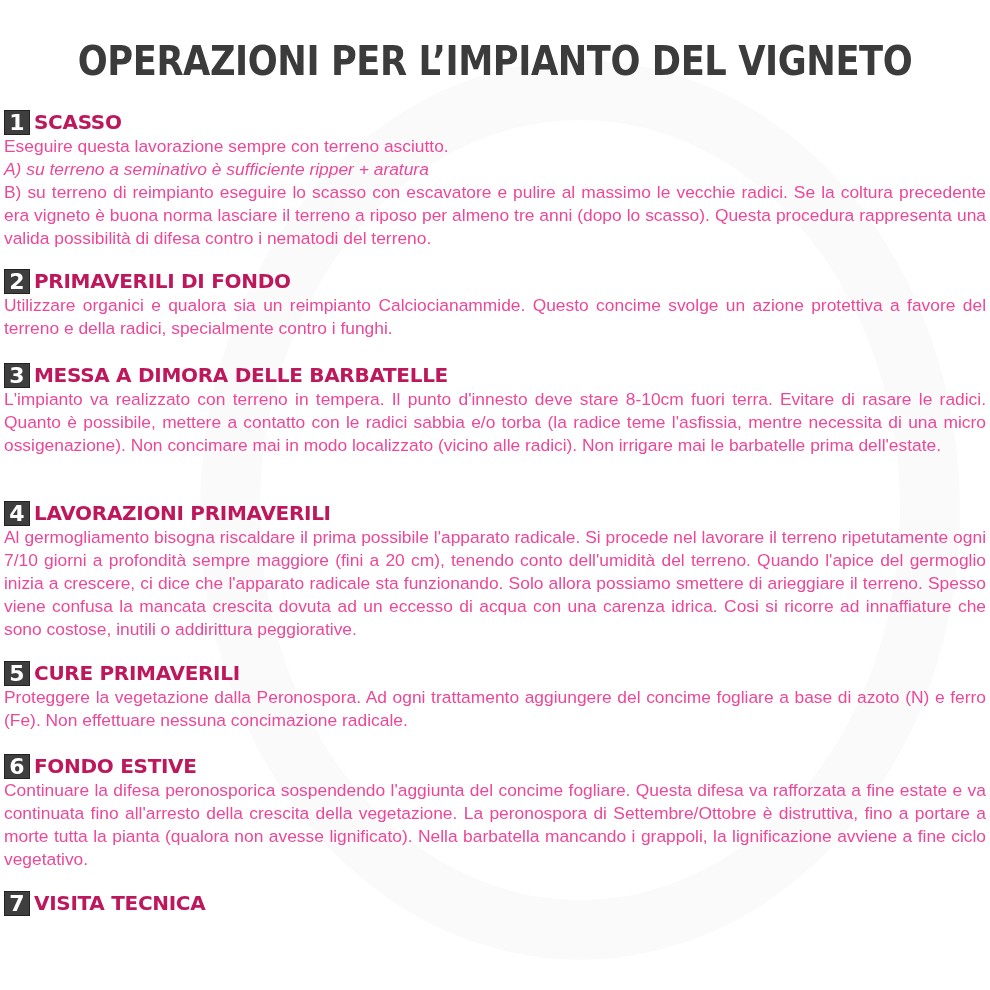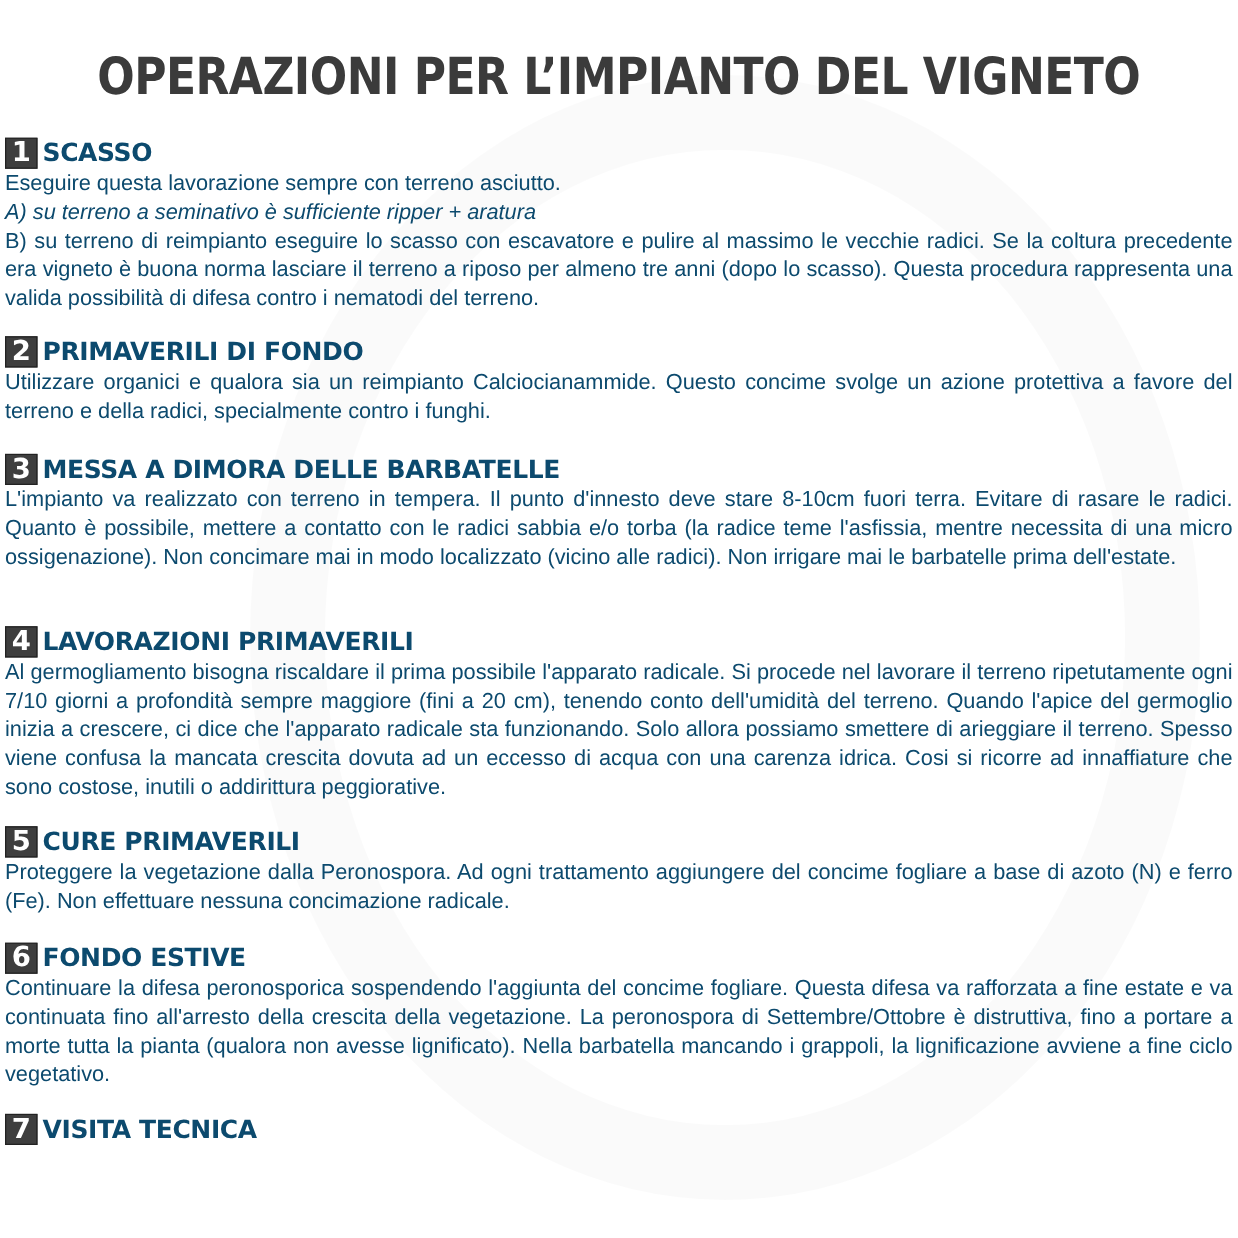--- a/index.html
+++ b/index.html
@@ -52,32 +52,32 @@
       color: #ffffff;
       font-family: "DejaVu Sans", sans-serif;
       font-weight: bold;
       font-size: 22px;
       line-height: 25px;
       text-align: center;
       margin-right: 4px;
       box-shadow: inset 0 0 0 1px #222;
     }
     .heading-label {
-      color: #0c4a6e;
+      color: #be185d;
       font-family: "DejaVu Sans", sans-serif;
       font-weight: bold;
       font-size: 20px;
       letter-spacing: -0.3px;
     }
     .body-text {
       font-size: 17.4px;
       line-height: 23px;
       text-align: justify;
       margin: 0;
-      color: #0c4a6e;
+      color: #ec4899;
     }
     .last-line {
       text-align-last: left;
     }
   </style>
 </head>
 <body>
 
 <div class="watermark"></div>
 

